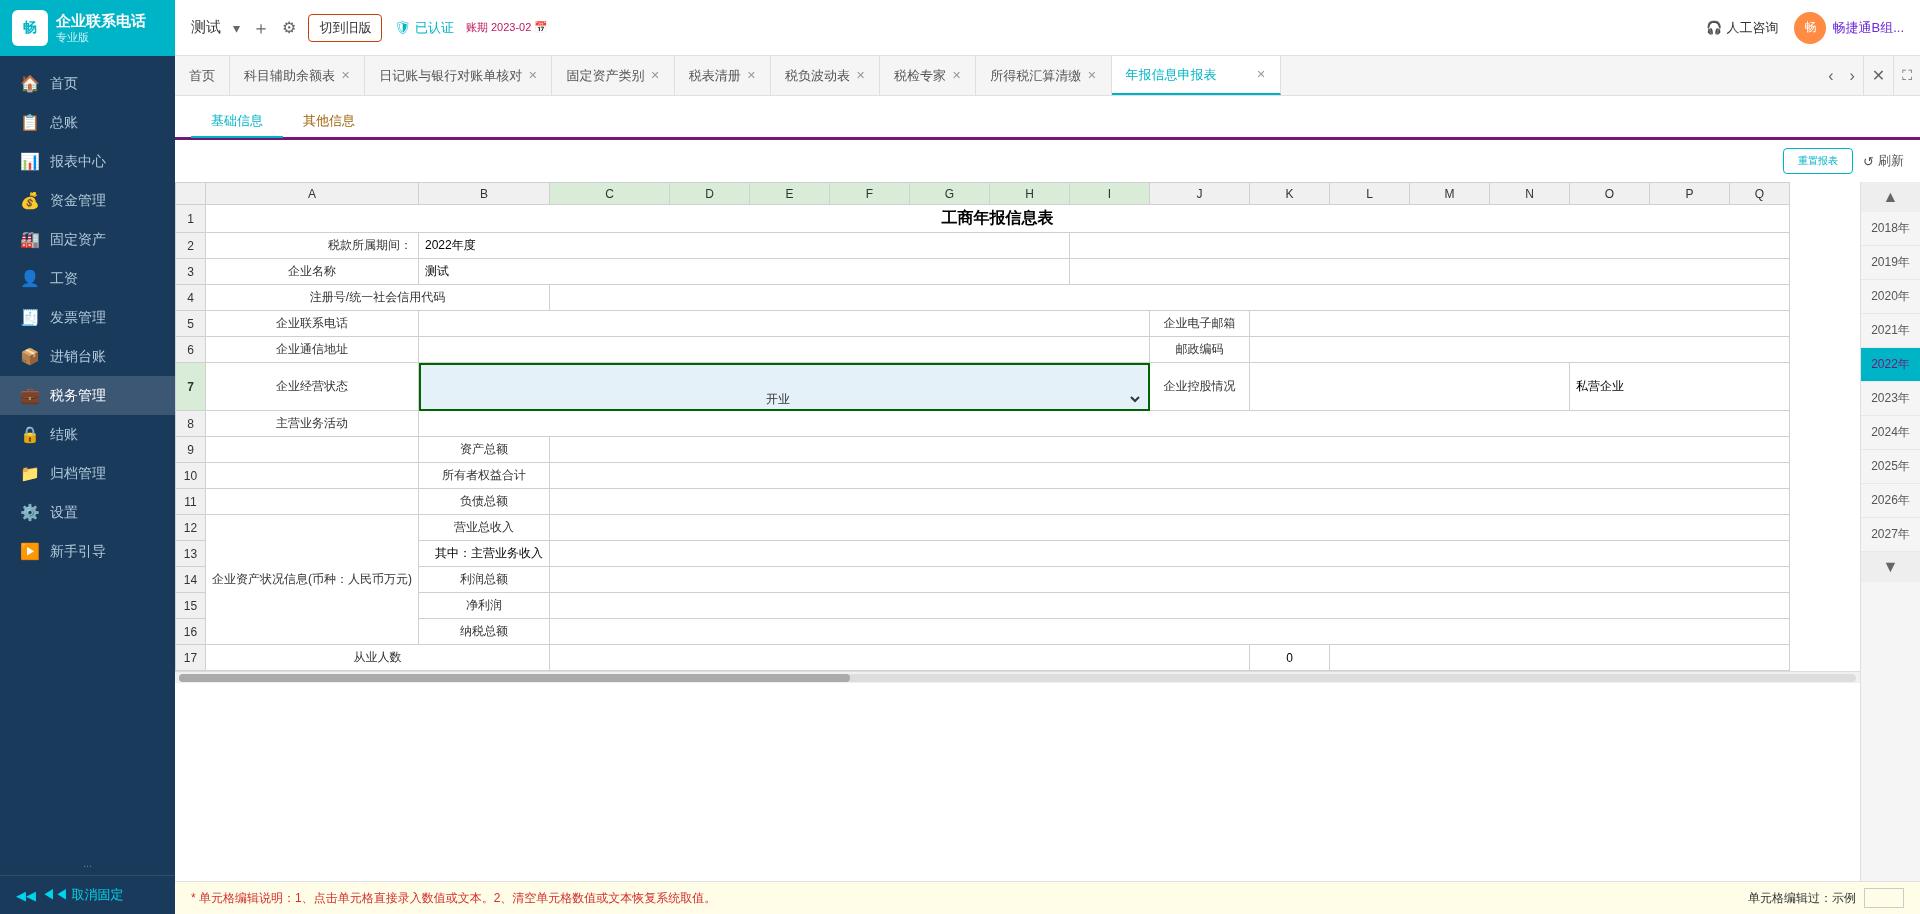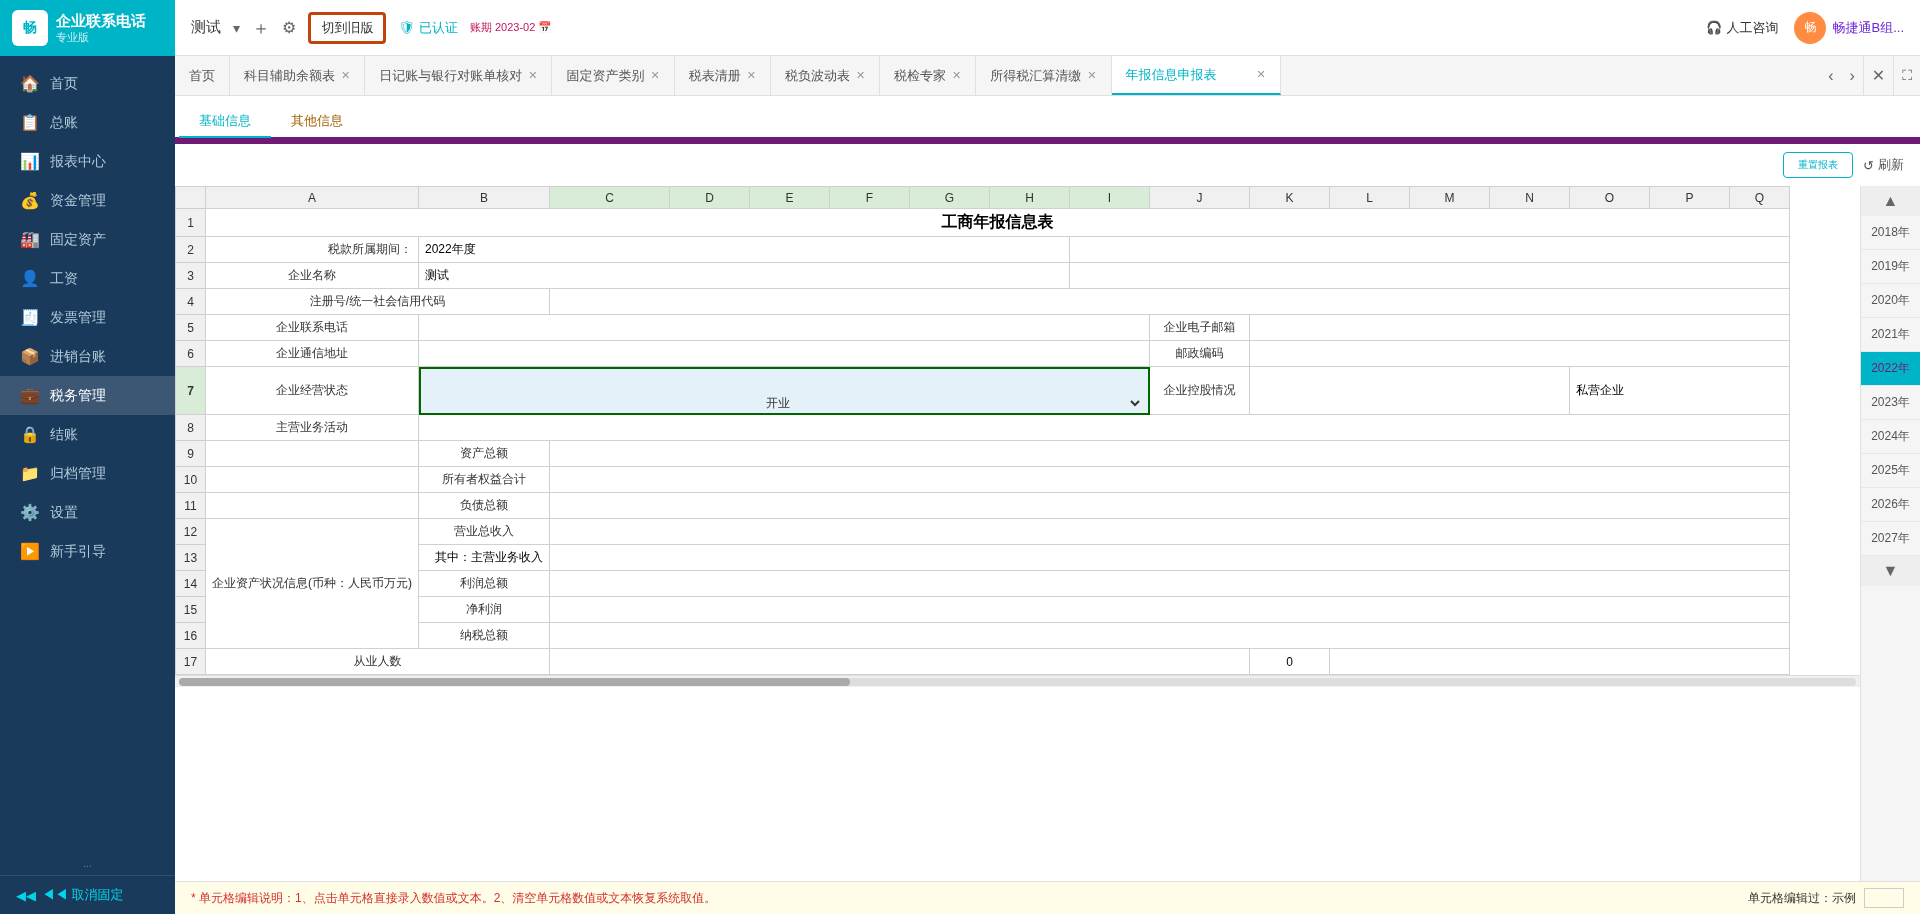--- a/index.html
+++ b/index.html
@@ -36,21 +36,21 @@
     .header {
       position: fixed; left: 175px; top: 0; right: 0; height: 56px;
       background: white; border-bottom: 1px solid #e0e0e0;
       display: flex; align-items: center; padding: 0 16px; gap: 12px; z-index: 100;
     }
     .header-title { font-size: 15px; color: #333; font-weight: 500; }
     .header-dropdown { color: #666; cursor: pointer; font-size: 14px; }
     .header-add { color: #666; cursor: pointer; font-size: 18px; }
     .header-gear { color: #666; cursor: pointer; font-size: 16px; }
     .header-old-btn {
-      border: 3px solid #c2410c; border-radius: 4px; padding: 4px 10px;
+      border: 1px solid #c2410c; border-radius: 4px; padding: 4px 10px;
       color: #333; cursor: pointer; font-size: 13px; background: white;
     }
     .header-badge {
       display: flex; align-items: center; gap: 4px; color: #00b4c8; font-size: 13px;
     }
     .header-period { color: #be185d; font-size: 11px; }
     .header-right { margin-left: auto; display: flex; align-items: center; gap: 16px; }
     .header-consult { display: flex; align-items: center; gap: 4px; color: #333; cursor: pointer; font-size: 13px; }
     .header-user { display: flex; align-items: center; gap: 6px; cursor: pointer; }
     .header-avatar { width: 32px; height: 32px; border-radius: 50%; background: #ff8c42; display: flex; align-items: center; justify-content: center; color: white; font-size: 12px; }
@@ -74,21 +74,21 @@
     .tab-expand { display: flex; align-items: center; padding: 0 8px; cursor: pointer; color: #666; font-size: 14px; border-left: 1px solid #e0e0e0; }
 
     
     .main-content {
       position: fixed; left: 175px; top: 96px; right: 0; bottom: 0;
       background: white; display: flex; flex-direction: column;
     }
 
     
     .sub-tabs {
-      display: flex; border-bottom: 7px solid #701a75; padding: 10px 4px 0; gap: 0;
+      display: flex; border-bottom: 3px solid #701a75; padding: 10px 16px 0; gap: 0;
     }
     .sub-tab {
       padding: 6px 20px; cursor: pointer; font-size: 13px; color: #a16207;
       border-bottom: 2px solid transparent; margin-bottom: -1px;
     }
     .sub-tab.active { color: #00b4c8; border-bottom: 2px solid #00b4c8; }
 
     .toolbar {
       display: flex; justify-content: flex-end; padding: 8px 16px; gap: 10px; align-items: center;
     }

